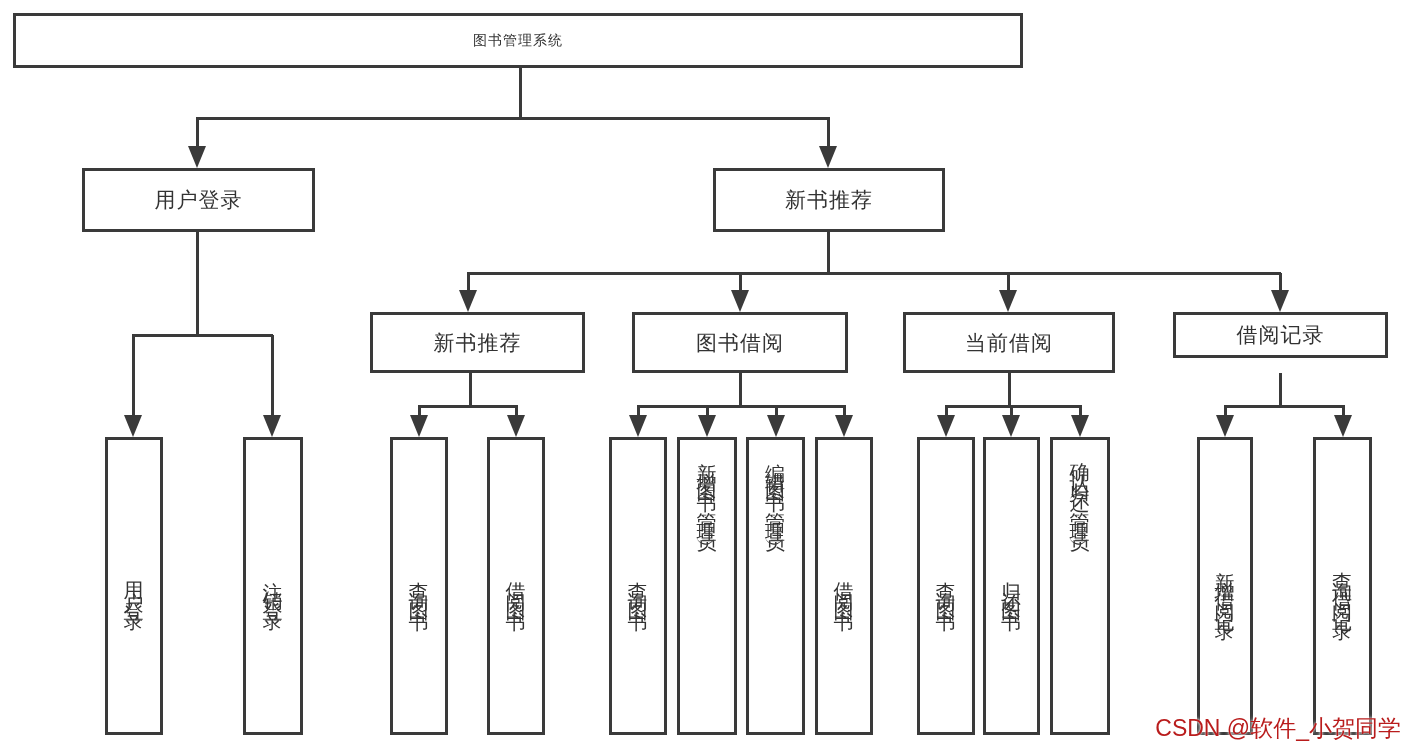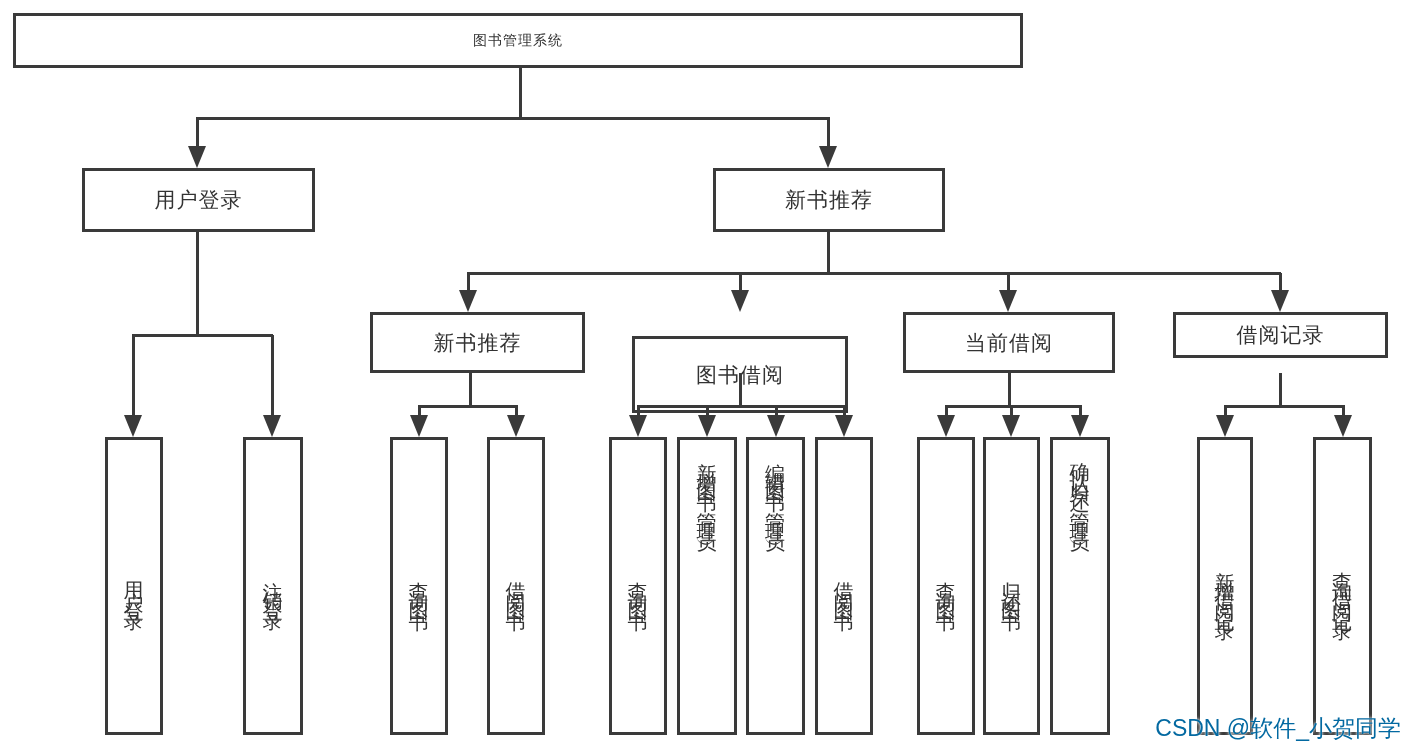--- a/index.html
+++ b/index.html
@@ -21,36 +21,36 @@
   .vbox.top{justify-content:flex-start;padding-top:7px;}
   .line{position:absolute;background:#3a3a3a;}
   .v{width:3px;}
   .h{height:3px;}
   .head{
     position:absolute;width:0;height:0;
     border-left:9px solid transparent;border-right:9px solid transparent;
     border-top:22px solid #3a3a3a;
   }
   .watermark{
-    position:absolute;right:4px;top:713px;font-size:23px;color:#0369a1;
+    position:absolute;right:4px;top:713px;font-size:23px;color:#b91c1c;
     text-shadow:0 0 2px #ffffff,0 0 4px #ffffff;z-index:5;white-space:nowrap;
   }
 </style>
 </head>
 <body>
 
 <div id="chart">
 
   <div class="box hbox root" style="left:13px;top:13px;width:1010px;height:55px;">图书管理系统</div>
 
   <div class="box hbox" style="left:82px;top:168px;width:233px;height:64px;">用户登录</div>
   <div class="box hbox" style="left:713px;top:168px;width:232px;height:64px;">新书推荐</div>
 
   <div class="box hbox" style="left:362px;top:312px;width:215px;height:61px;margin-left:8px;">新书推荐</div>
-  <div class="box hbox" style="left:632px;top:312px;width:216px;height:77px;margin-top:24px;">图书借阅</div>
+  <div class="box hbox" style="left:632px;top:312px;width:216px;height:61px;">图书借阅</div>
   <div class="box hbox" style="left:903px;top:312px;width:212px;height:61px;">当前借阅</div>
   <div class="box hbox" style="left:1173px;top:312px;width:215px;height:46px;">借阅记录</div>
 
   <div class="box vbox" style="left:105px;top:437px;width:58px;height:298px;">用户登录</div>
   <div class="box vbox" style="left:243px;top:437px;width:60px;height:298px;">注销登录</div>
 
   <div class="box vbox" style="left:390px;top:437px;width:58px;height:298px;">查询图书</div>
   <div class="box vbox" style="left:487px;top:437px;width:58px;height:298px;">借阅图书</div>
 
   <div class="box vbox" style="left:609px;top:437px;width:58px;height:298px;">查询图书</div>

